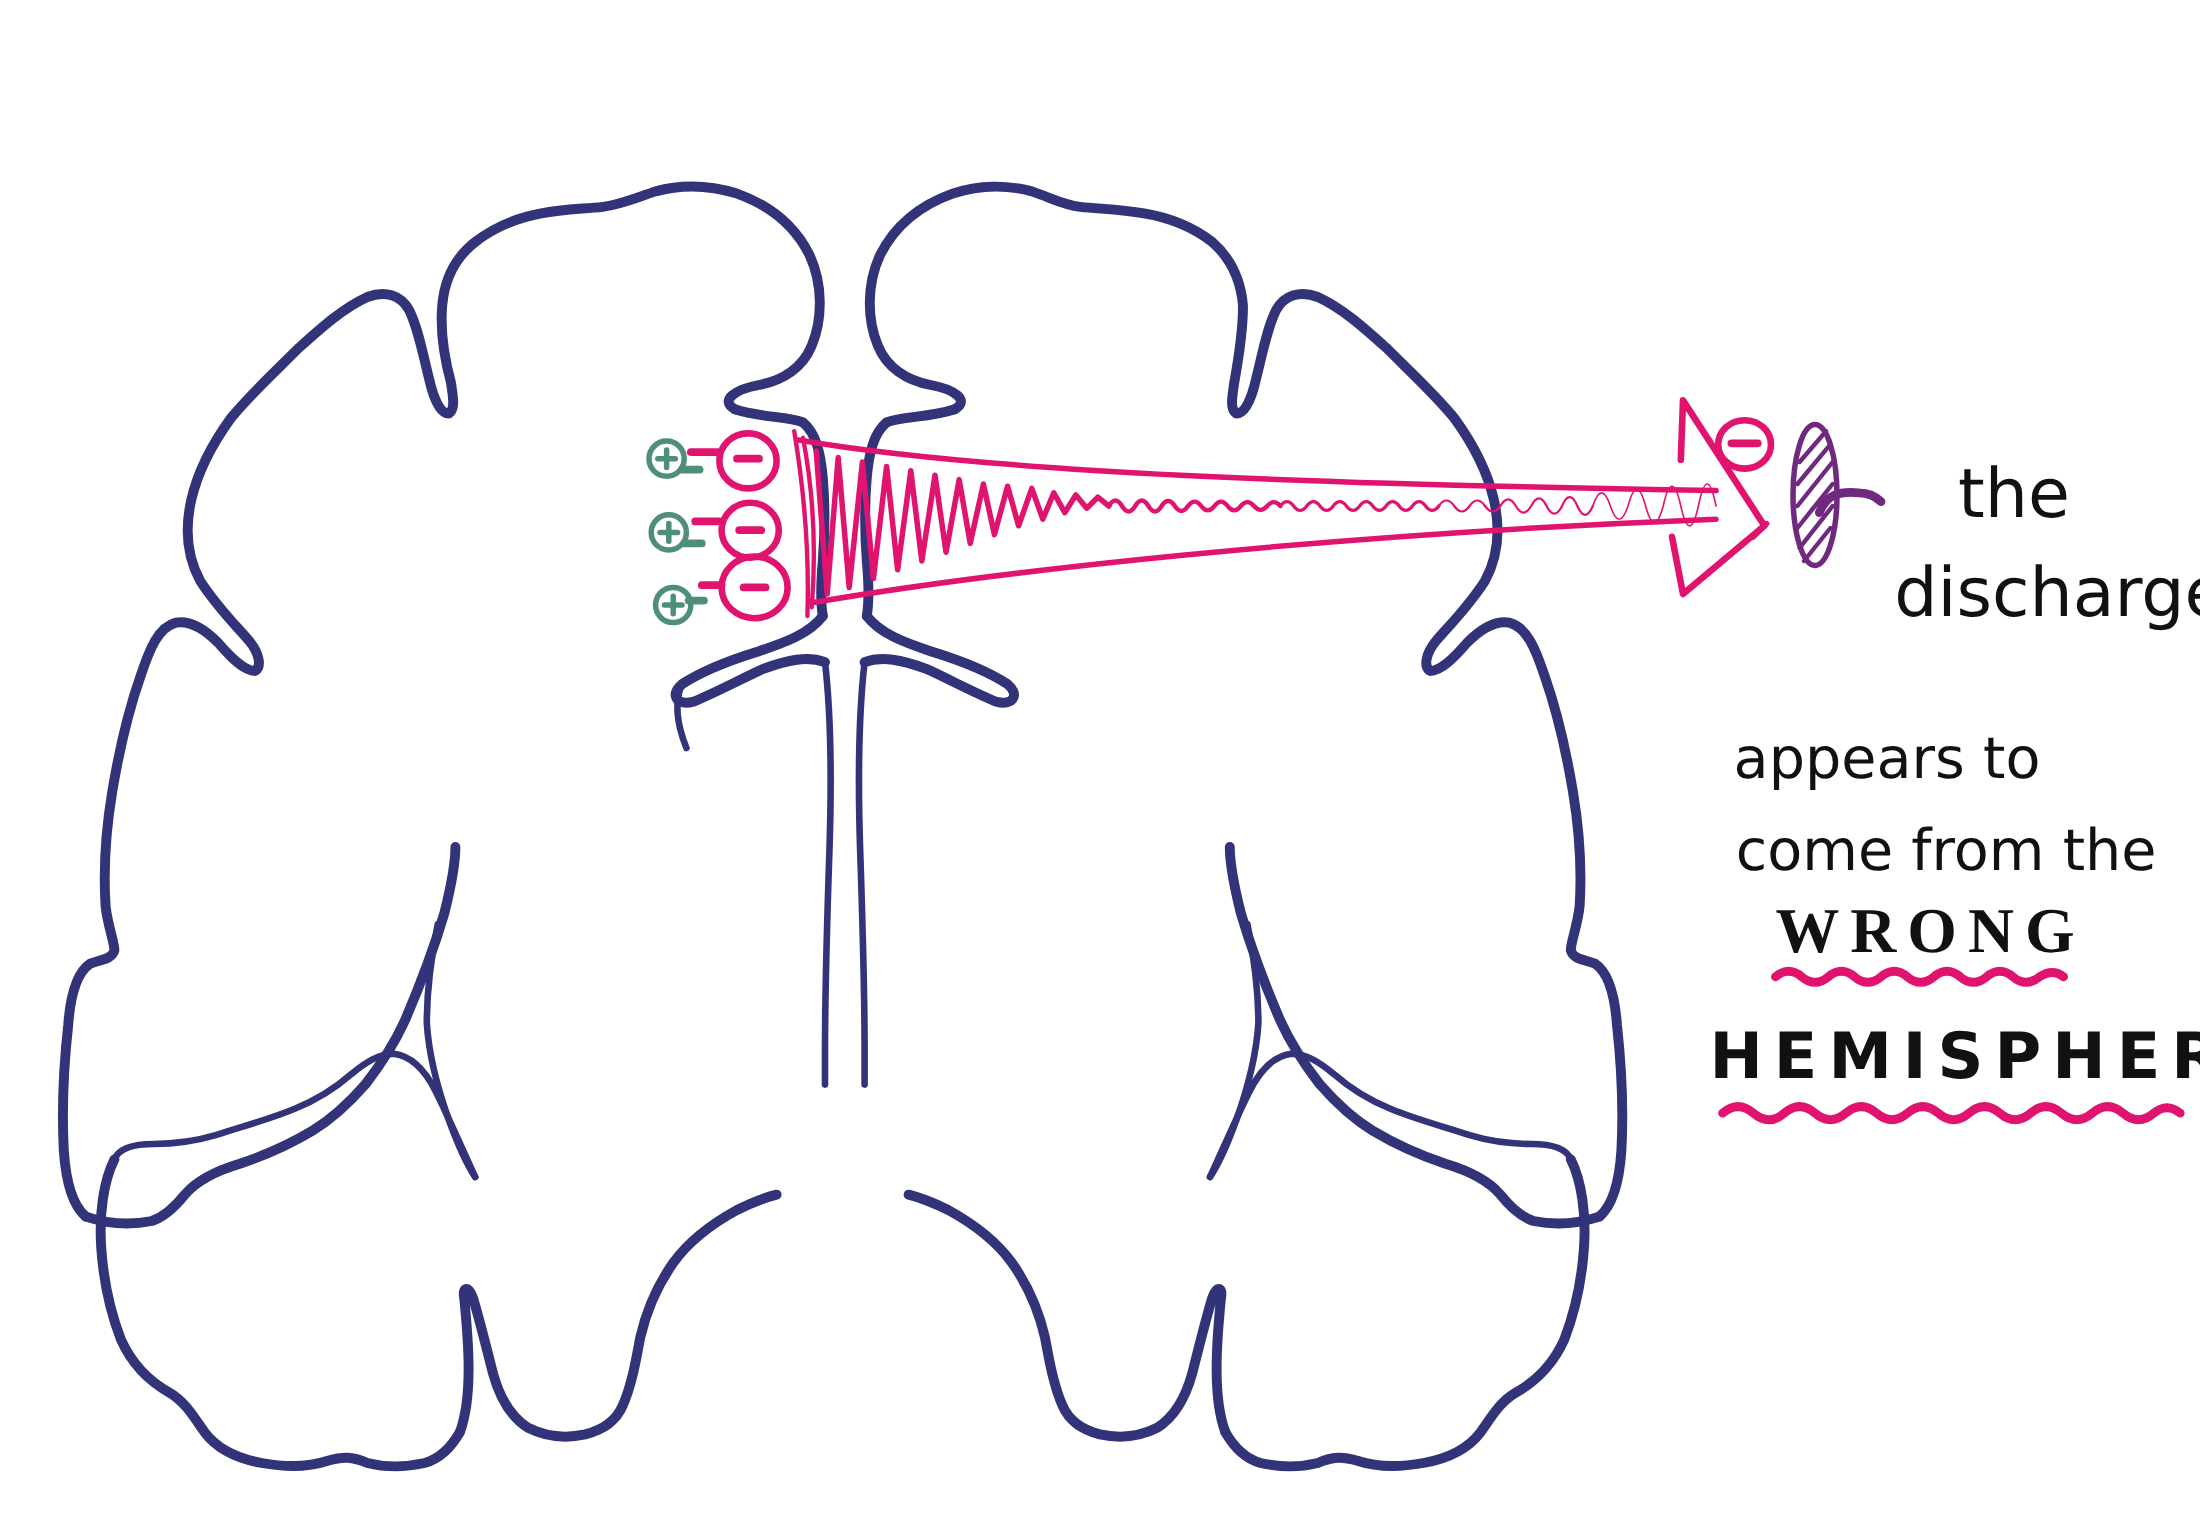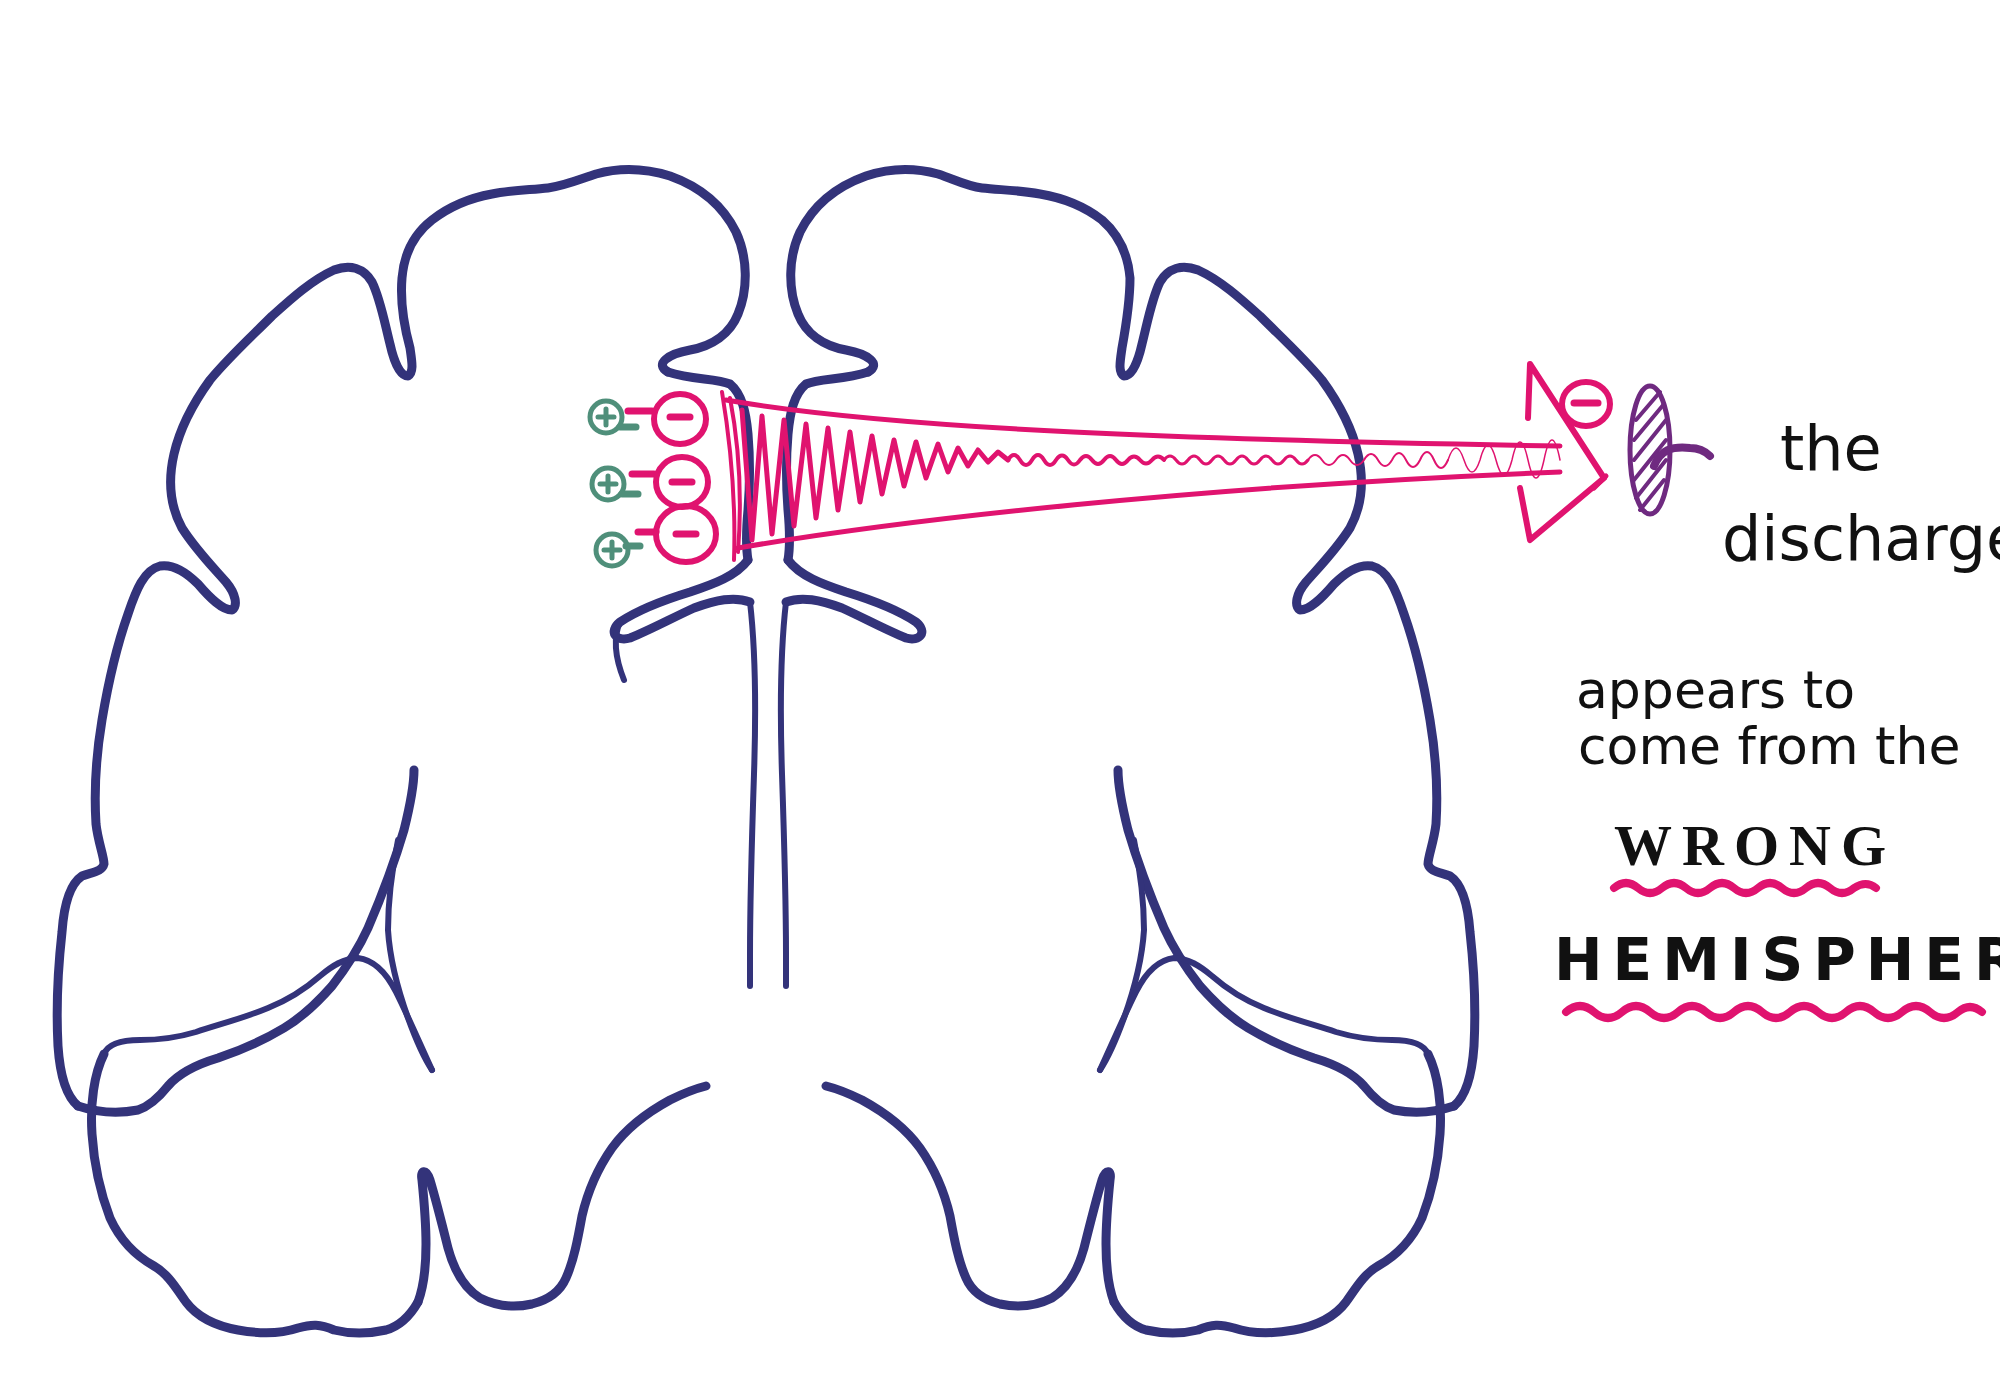--- a/index.html
+++ b/index.html
@@ -132,21 +132,21 @@
     <path class="purple" stroke-width="4" d="M 1636 420 L 1660 392 M 1634 440 L 1664 404 M 1634 460 L 1666 420 M 1634 480 L 1666 440 M 1636 498 L 1666 460 M 1640 510 L 1664 480"></path>
     <path class="purple" stroke-width="8" d="M 1654 466 C 1660 450 1672 446 1690 448 C 1700 448 1706 452 1710 456"></path>
   </g>
 </svg>
 
 
 <div class="caption" style="left:0;top:0;width:2000px;height:1000px;">
   <div class="cap-line" style="left:1780px;top:412px;font-size:62px;">the</div>
   <div class="cap-line" style="left:1722px;top:502px;font-size:62px;">discharge</div>
   <div class="cap-line" style="left:1576px;top:628px;font-size:52px;margin-top:32px;">appears to</div>
-  <div class="cap-line" style="left:1578px;top:716px;font-size:52px;">come from the</div>
+  <div class="cap-line" style="left:1578px;top:744px;font-size:52px;">come from the</div>
   <div class="cap-line big" style="left:1614px;top:812px;font-size:58px;font-family:Liberation Serif, serif;">WRONG</div>
   <div class="cap-line big" style="left:1554px;top:926px;font-size:58px;">HEMISPHERE</div>
   <svg style="position:absolute;left:0;top:0;width:2000px;height:1396px;" viewBox="0 0 2000 1396">
     <path class="pink" stroke-width="8" d="M 1614 888 q 12 -10 24 0 q 12 10 24 0 q 12 -10 24 0 q 12 10 24 0 q 12 -10 24 0 q 12 10 24 0 q 12 -10 24 0 q 12 10 24 0 q 12 -10 24 0 q 12 10 24 0 q 12 -8 22 0"></path>
     <path class="pink" stroke-width="8" d="M 1566 1012 q 14 -12 28 0 q 14 12 28 0 q 14 -12 28 0 q 14 12 28 0 q 14 -12 28 0 q 14 12 28 0 q 14 -12 28 0 q 14 12 28 0 q 14 -12 28 0 q 14 12 28 0 q 14 -12 28 0 q 14 12 28 0 q 14 -12 28 0 q 14 12 28 0 q 12 -10 24 0"></path>
   </svg>
 </div>
 </div>
 
 </body></html>

